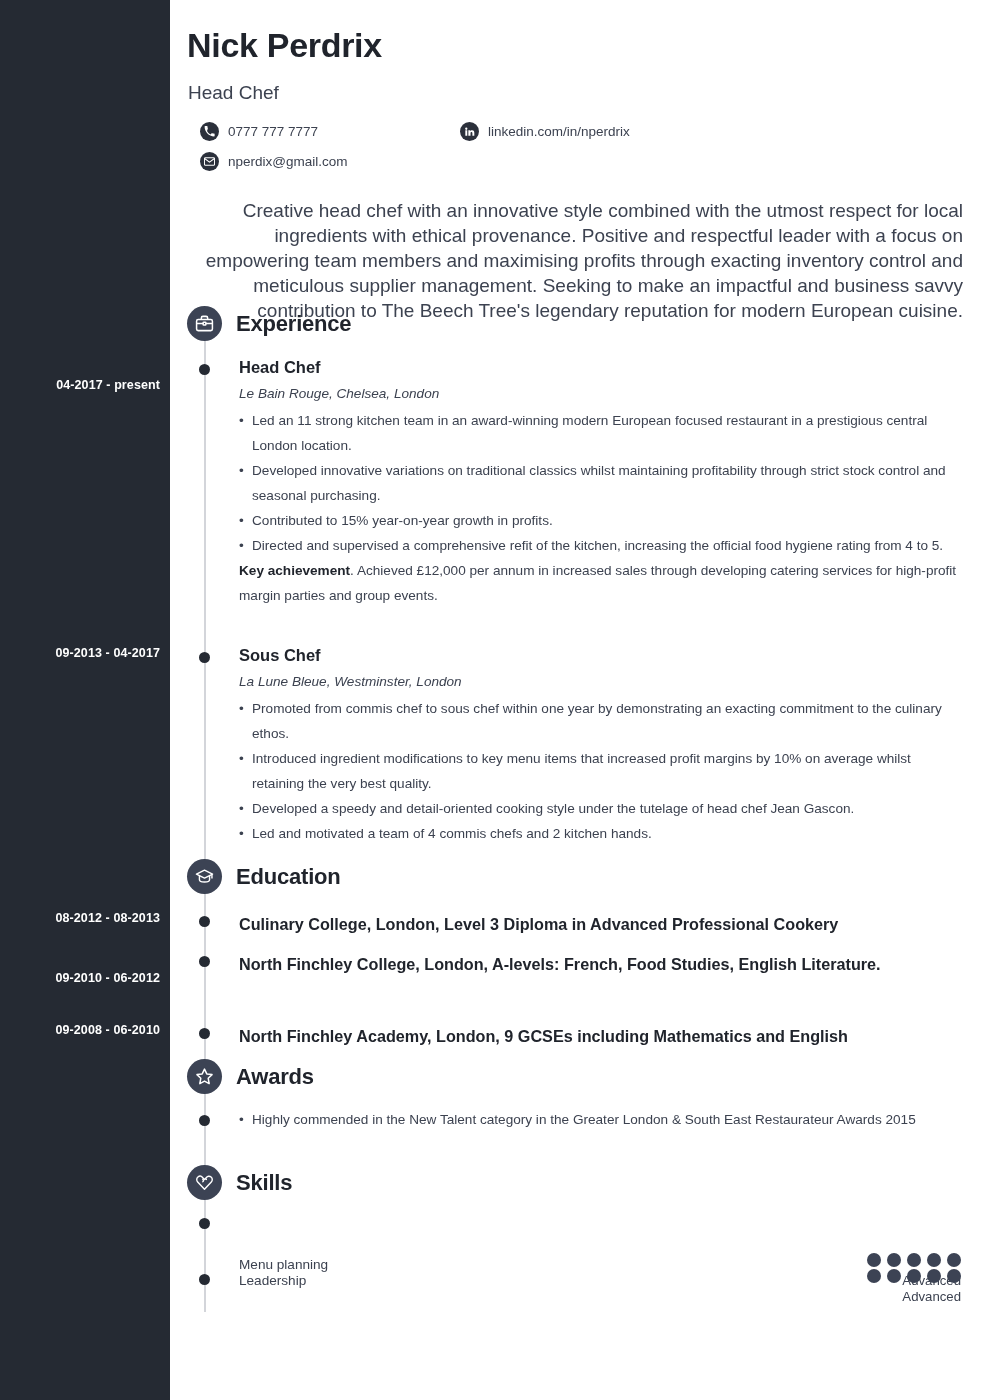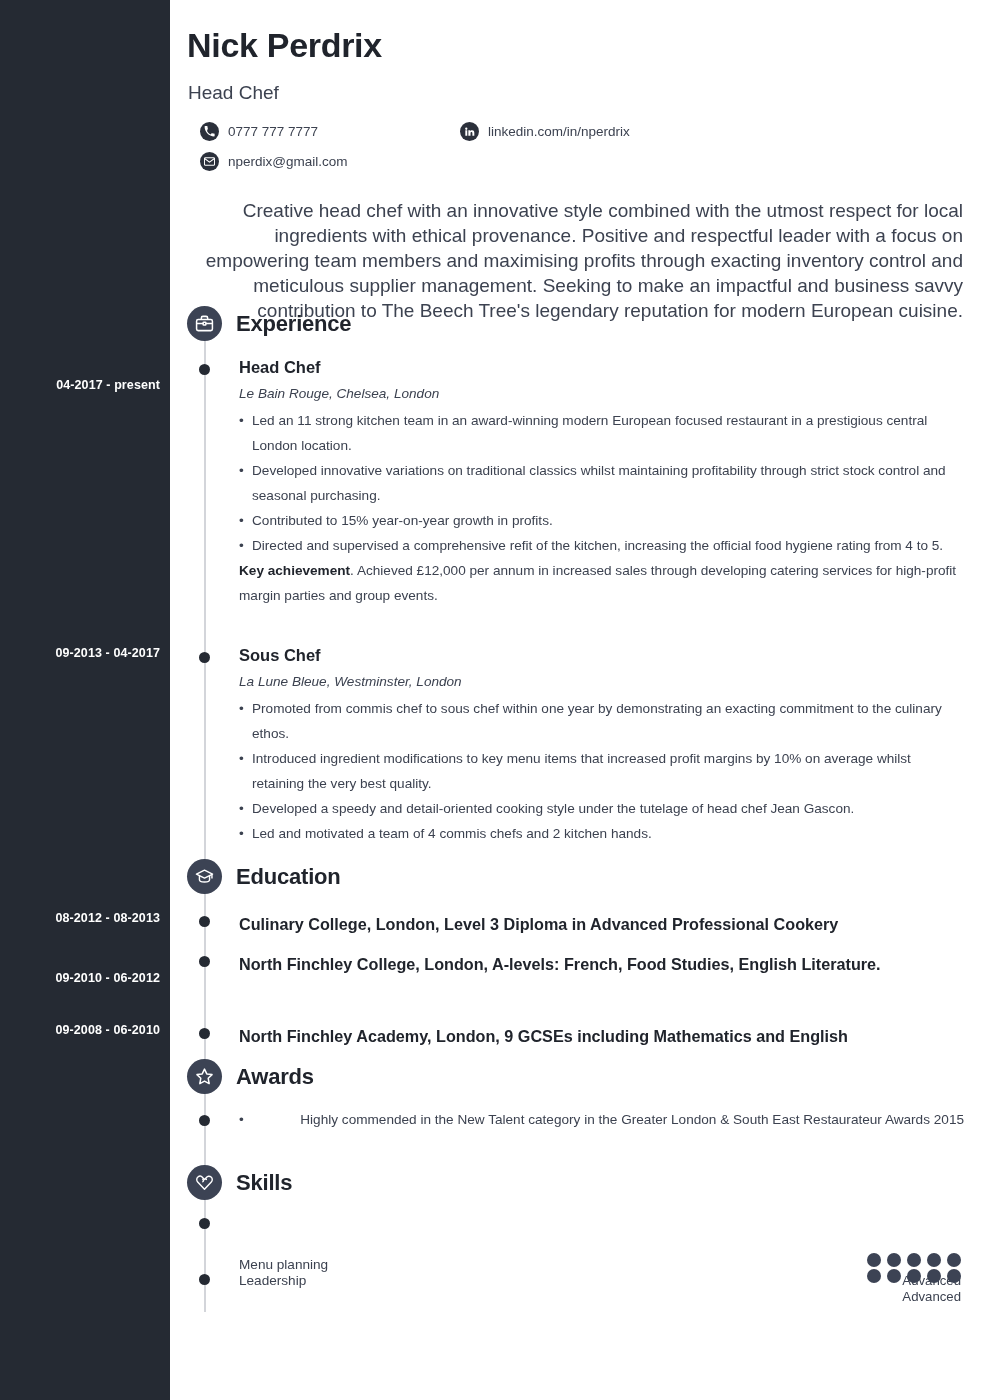--- a/index.html
+++ b/index.html
@@ -112,21 +112,21 @@
   
   .edu {
     position: absolute; left: 69px; width: 730px;
     font-size: 16.2px; font-weight: bold; line-height: 32px; color: #20242c;
   }
   
   .award {
     position: absolute; left: 69px; width: 725px;
     font-size: 13.6px; line-height: 25px; color: #3c4250;
   }
-  .award ul { list-style: none; text-align: right; }
+  .award ul { list-style: none; }
   .award li { position: relative; padding-left: 13px; }
   .award li::before { content: "\2022"; position: absolute; left: 0; top: 0; }
   
   .skill-row { position: absolute; left: 69px; width: 722px; }
   .skill-name { font-size: 13.6px; color: #3c4250; }
   .skill-rate {
     position: absolute; right: 0; top: -2px; text-align: right; width: 220px;
   }
   .dots { display: flex; gap: 6px; justify-content: flex-end; }
   .dot { width: 14px; height: 14px; border-radius: 50%; background: #3c4354; }

